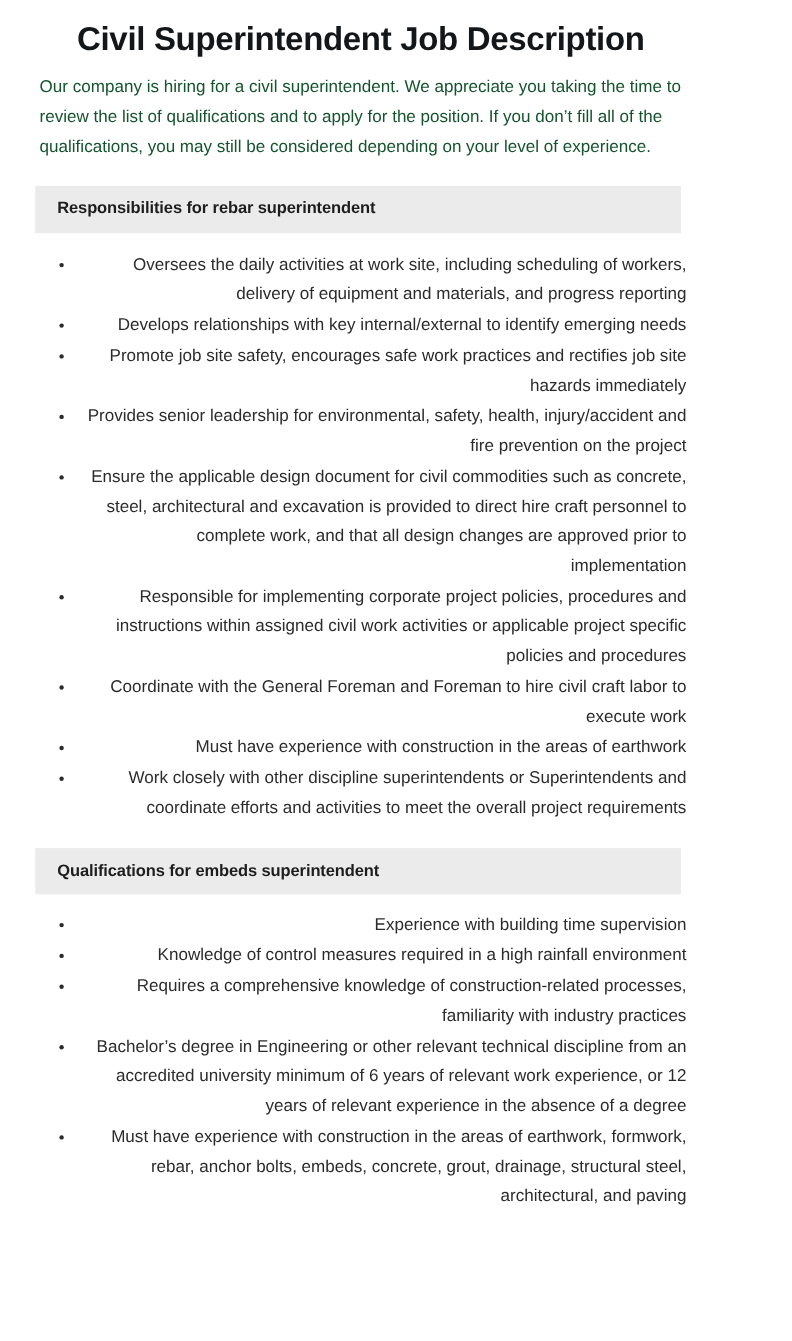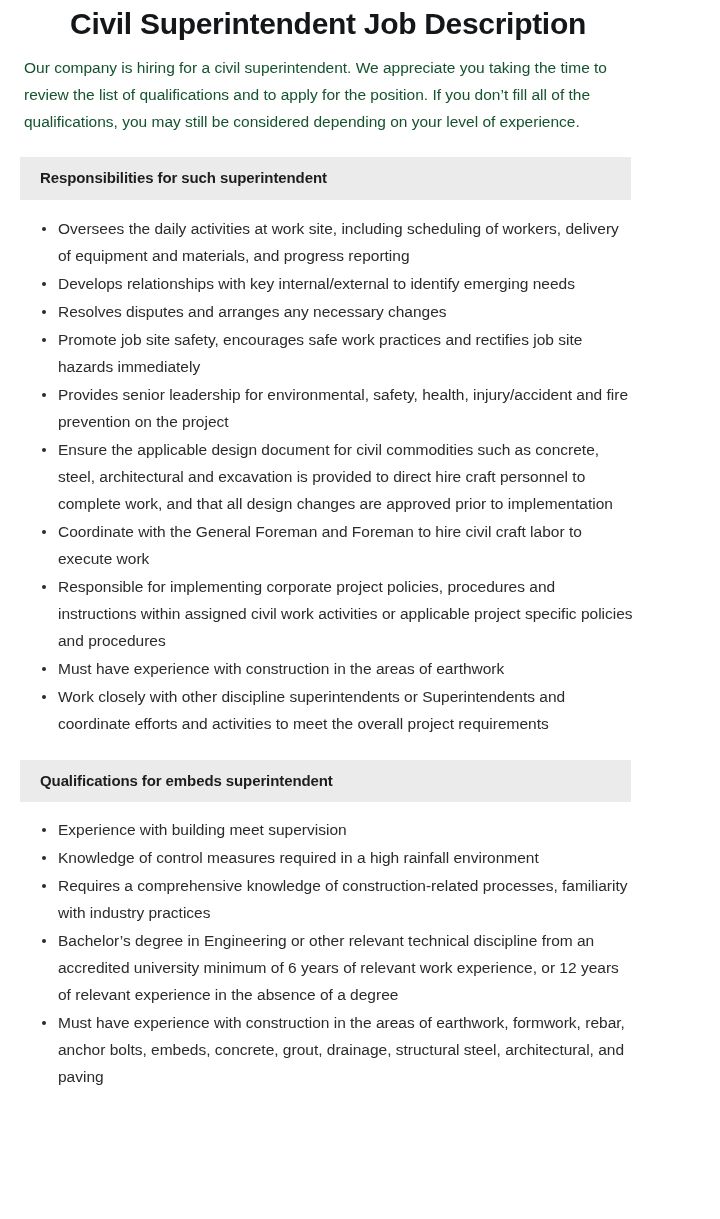--- a/index.html
+++ b/index.html
@@ -11,21 +11,21 @@
   body {
     width: 720px;
     min-height: 1219px;
     font-family: "Liberation Sans", sans-serif;
     color: #2b2b2b;
     -webkit-font-smoothing: antialiased;
   }
 
   .page {
     width: 656px;
-    padding: 0;
+    padding: 12px;
   }
 
   .doc-title {
     font-size: 30px;
     font-weight: bold;
     color: #14171a;
     text-align: center;
     letter-spacing: -0.3px;
     margin: 0;
     padding: 6px 24px 14px 24px;
@@ -55,20 +55,21 @@
     font-weight: bold;
     color: #1d1d1d;
     line-height: 1.25;
     letter-spacing: -0.1px;
   }
 
   .bullet-list {
     list-style: none;
     margin: 0;
     padding: 16px 10px 0 0;
+    text-align: right;
   }
 
   .bullet-item {
     position: relative;
     font-size: 15.5px;
     line-height: 1.74;
     color: #2b2b2b;
     padding: 0 10px 0 58px;
     margin: 0 0 1px 0;
   }
@@ -93,42 +94,41 @@
 <body>
 
 <div class="page">
 
   <h1 class="doc-title">Civil Superintendent Job Description</h1>
 
   <p class="intro">Our company is hiring for a civil superintendent. We appreciate you taking the time to review the list of qualifications and to apply for the position. If you don’t fill all of the qualifications, you may still be considered depending on your level of experience.</p>
 
   <div class="section section-responsibilities">
     <div class="section-header">
-      <span class="section-header-text">Responsibilities for such superintendent</span>
+      <span class="section-header-text">Responsibilities for rebar superintendent</span>
     </div>
     <ul class="bullet-list">
       <li class="bullet-item">Oversees the daily activities at work site, including scheduling of workers, delivery of equipment and materials, and progress reporting</li>
       <li class="bullet-item">Develops relationships with key internal/external to identify emerging needs</li>
-      <li class="bullet-item">Resolves disputes and arranges any necessary changes</li>
       <li class="bullet-item">Promote job site safety, encourages safe work practices and rectifies job site hazards immediately</li>
       <li class="bullet-item">Provides senior leadership for environmental, safety, health, injury/accident and fire prevention on the project</li>
       <li class="bullet-item">Ensure the applicable design document for civil commodities such as concrete, steel, architectural and excavation is provided to direct hire craft personnel to complete work, and that all design changes are approved prior to implementation</li>
+      <li class="bullet-item">Responsible for implementing corporate project policies, procedures and instructions within assigned civil work activities or applicable project specific policies and procedures</li>
       <li class="bullet-item">Coordinate with the General Foreman and Foreman to hire civil craft labor to execute work</li>
-      <li class="bullet-item">Responsible for implementing corporate project policies, procedures and instructions within assigned civil work activities or applicable project specific policies and procedures</li>
       <li class="bullet-item">Must have experience with construction in the areas of earthwork</li>
       <li class="bullet-item">Work closely with other discipline superintendents or Superintendents and coordinate efforts and activities to meet the overall project requirements</li>
     </ul>
   </div>
 
   <div class="section section-qualifications">
     <div class="section-header">
       <span class="section-header-text">Qualifications for embeds superintendent</span>
     </div>
     <ul class="bullet-list">
-      <li class="bullet-item">Experience with building meet supervision</li>
+      <li class="bullet-item">Experience with building time supervision</li>
       <li class="bullet-item">Knowledge of control measures required in a high rainfall environment</li>
       <li class="bullet-item">Requires a comprehensive knowledge of construction-related processes, familiarity with industry practices</li>
       <li class="bullet-item">Bachelor’s degree in Engineering or other relevant technical discipline from an accredited university minimum of 6 years of relevant work experience, or 12 years of relevant experience in the absence of a degree</li>
       <li class="bullet-item">Must have experience with construction in the areas of earthwork, formwork, rebar, anchor bolts, embeds, concrete, grout, drainage, structural steel, architectural, and paving</li>
     </ul>
   </div>
 
 </div>
 
 </body></html>

